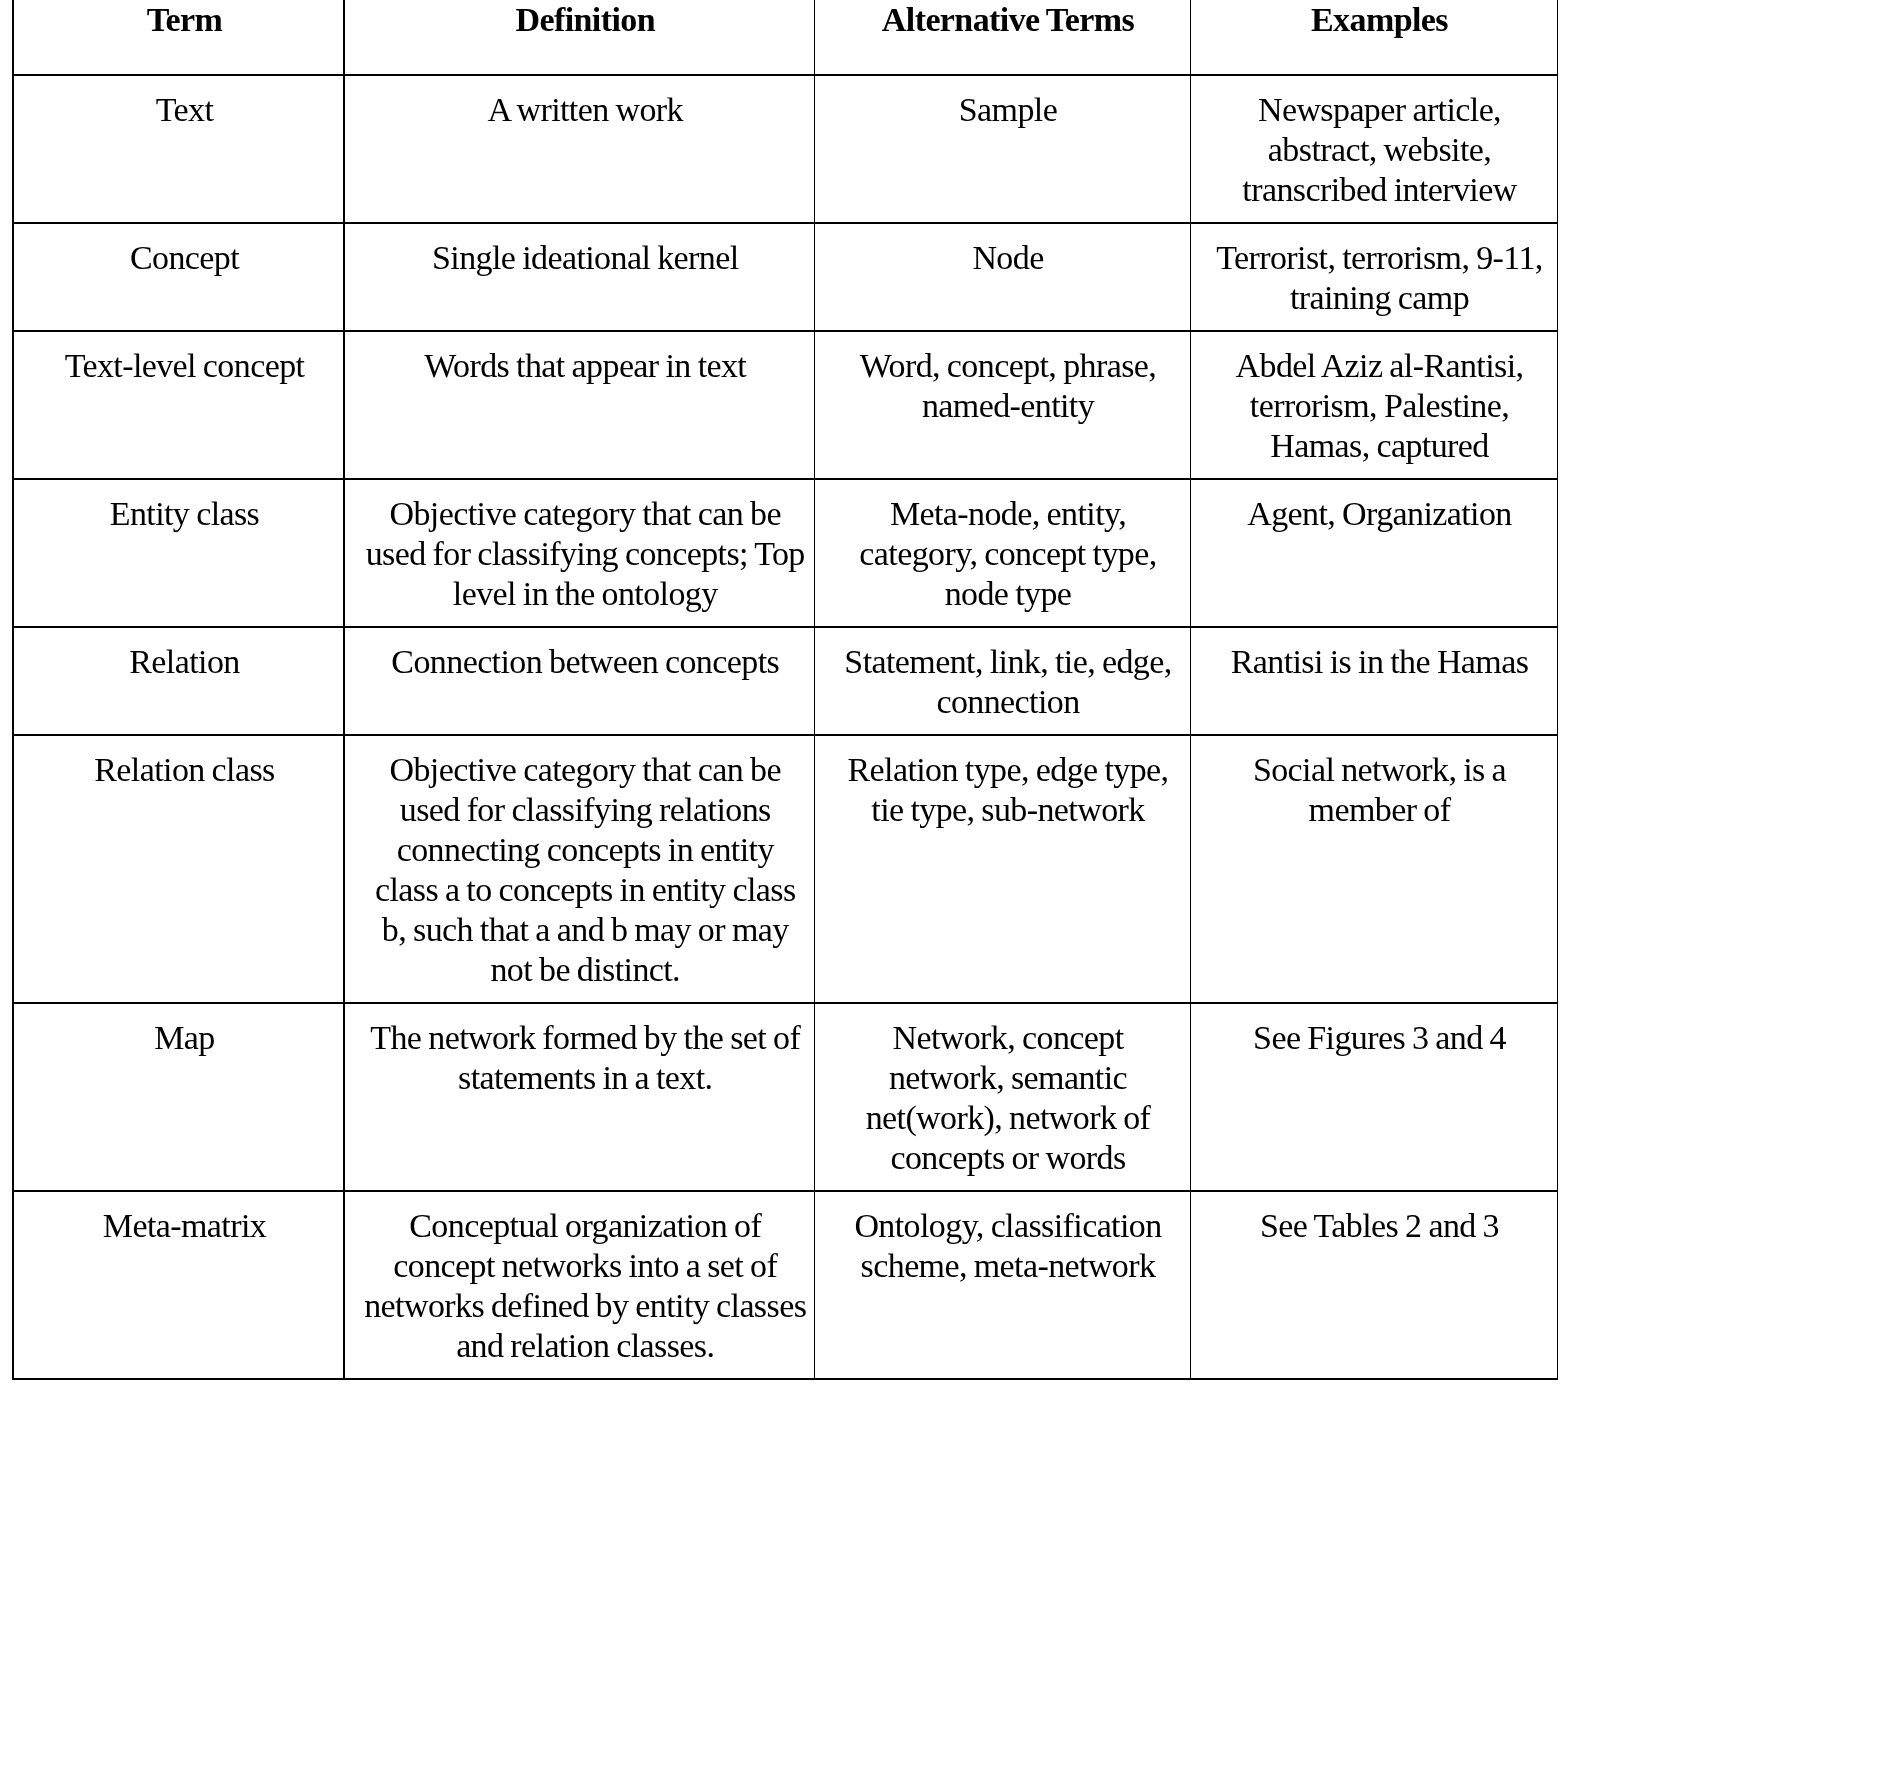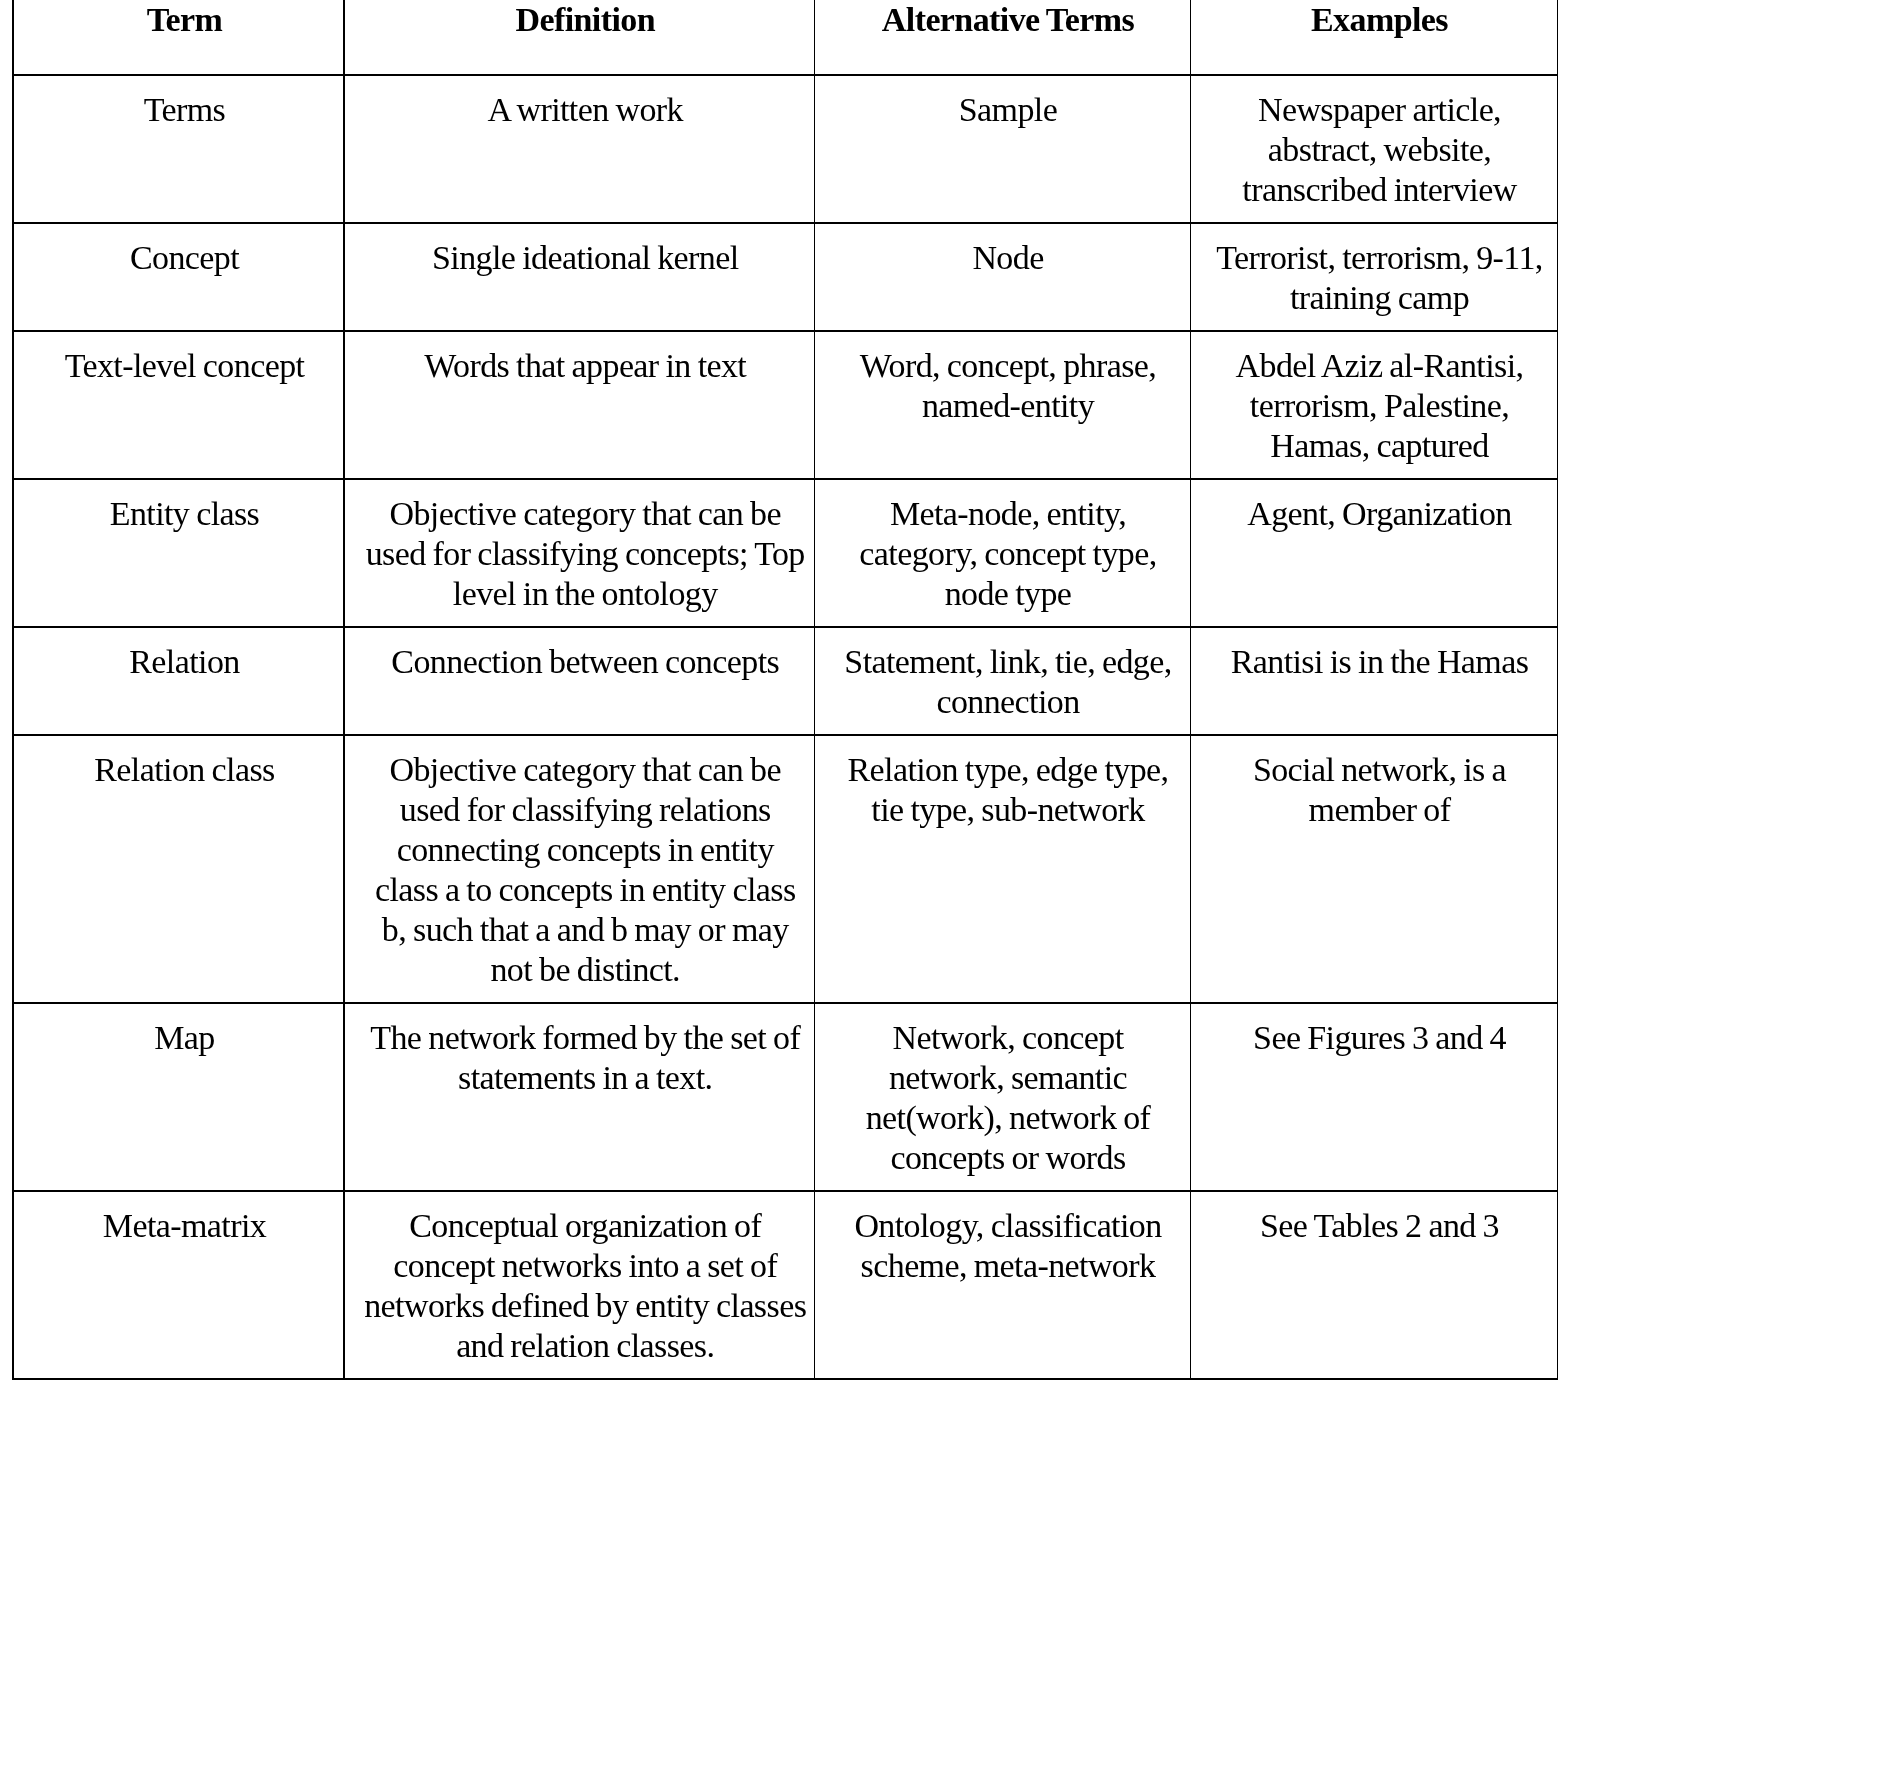--- a/index.html
+++ b/index.html
@@ -104,21 +104,21 @@
             <span class="cell-text">Alternative Terms</span>
           </th>
         <th>
             <span class="cell-text">Examples</span>
           </th>
       </tr>
     </thead>
     <tbody>
       <tr class="r-text">
         <td>
-            <span class="cell-text">Terms</span>
+            <span class="cell-text">Text</span>
           </td>
         <td>
             <span class="cell-text">A written work</span>
           </td>
         <td>
             <span class="cell-text">Sample</span>
           </td>
         <td>
             <span class="cell-text">Newspaper article, abstract, website, transcribed interview</span>
           </td>

